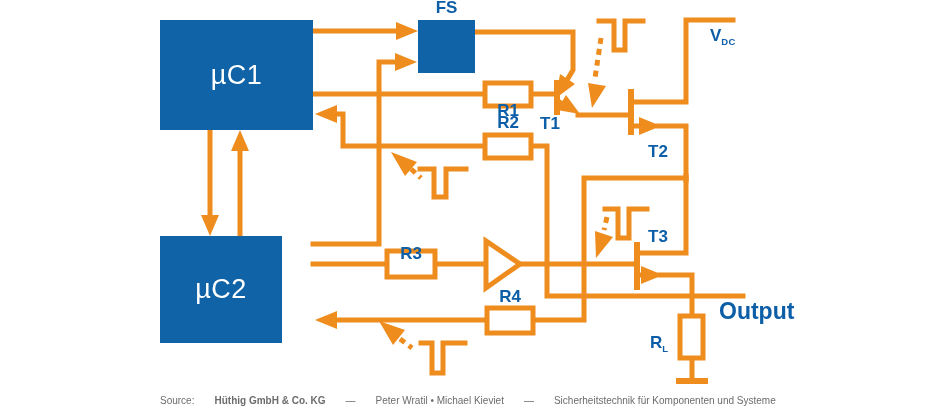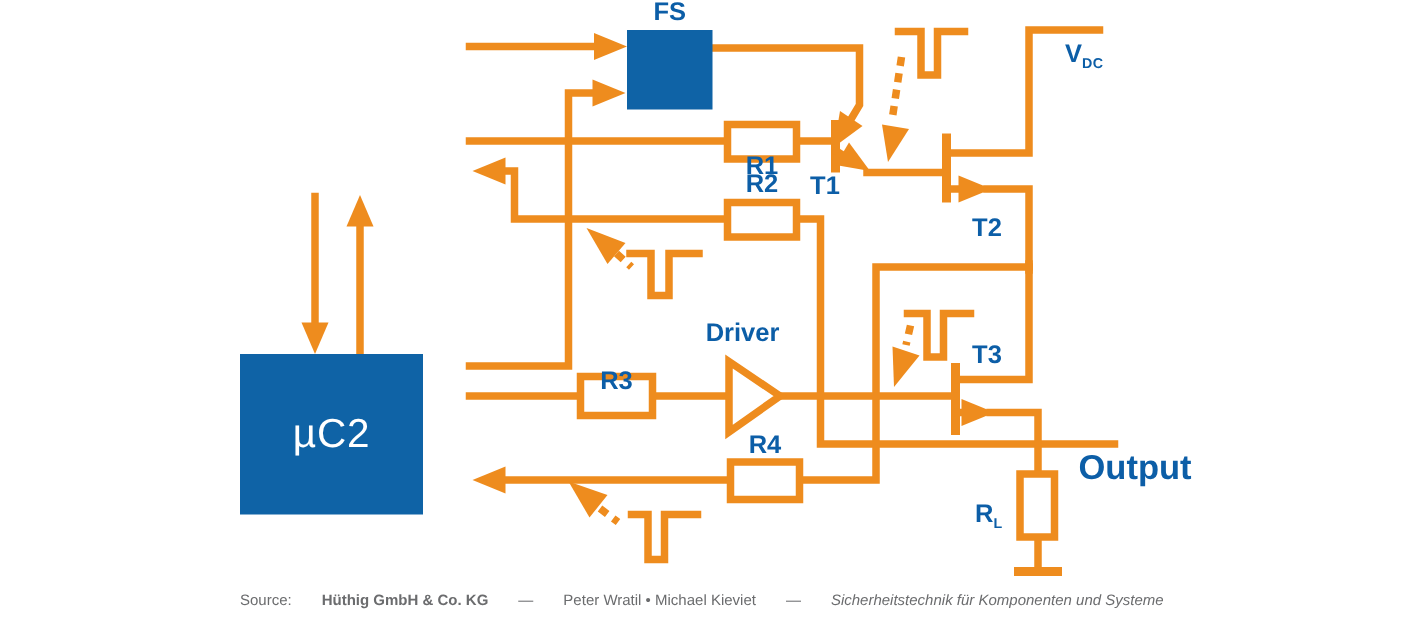--- a/index.html
+++ b/index.html
@@ -49,21 +49,21 @@
   #lbl-t3{left:637px;top:227px;width:42px;}
   #lbl-output{left:719px;top:302px;text-align:left;font-size:23px;}
   #lbl-vdc{left:710px;top:26px;text-align:left;}
   #lbl-rl{left:650px;top:333px;text-align:left;}
   
   #source-line{
     position:absolute;left:160px;top:395px;display:flex;gap:20px;align-items:baseline;
     font-size:10px;color:var(--gray,#6B6C6E);white-space:nowrap;
   }
   #source-line .b{font-weight:bold;}
-  #source-line .i{font-style:italic;}
+  #source-line .i{}
 </style>
 </head>
 <body>
 
 <div id="stage">
 
   <svg id="wires" width="940" height="413" viewBox="0 0 940 413">
 
     <g>
       <line class="w" x1="210" y1="131" x2="210" y2="216"></line>
@@ -161,31 +161,33 @@
     <g>
       <line class="dash" x1="400" y1="339" x2="412" y2="348"></line>
       <polygon class="ah" points="379,321 405,330 393,345"></polygon>
     </g>
     <g>
       <line class="dash" x1="607" y1="217" x2="604" y2="230"></line>
       <polygon class="ah" points="596,258 613,237 595,231"></polygon>
     </g>
   </svg>
 
+  <div class="block" id="uc1">
+    <span>µC1</span>
+  </div>
   <div class="block" id="uc2">
     <span>µC2</span>
   </div>
   <div class="block" id="fsbox"></div>
 
   <div class="lbl" id="lbl-fs">FS</div>
   <div class="lbl" id="lbl-r1">R1</div>
   <div class="lbl" id="lbl-r2">R2</div>
   <div class="lbl" id="lbl-t1">T1</div>
   <div class="lbl" id="lbl-r3">R3</div>
-  <div class="lbl" id="lbl-driver">Driver</div>
   <div class="lbl" id="lbl-r4">R4</div>
   <div class="lbl" id="lbl-t2">T2</div>
   <div class="lbl" id="lbl-t3">T3</div>
   <div class="lbl" id="lbl-output">Output</div>
   <div class="lbl" id="lbl-vdc"><span>V</span><span class="sub">DC</span></div>
   <div class="lbl" id="lbl-rl"><span>R</span><span class="sub">L</span></div>
 
   <div id="source-line">
     <span>Source:</span>
     <span class="b">Hüthig GmbH &amp; Co. KG</span>

